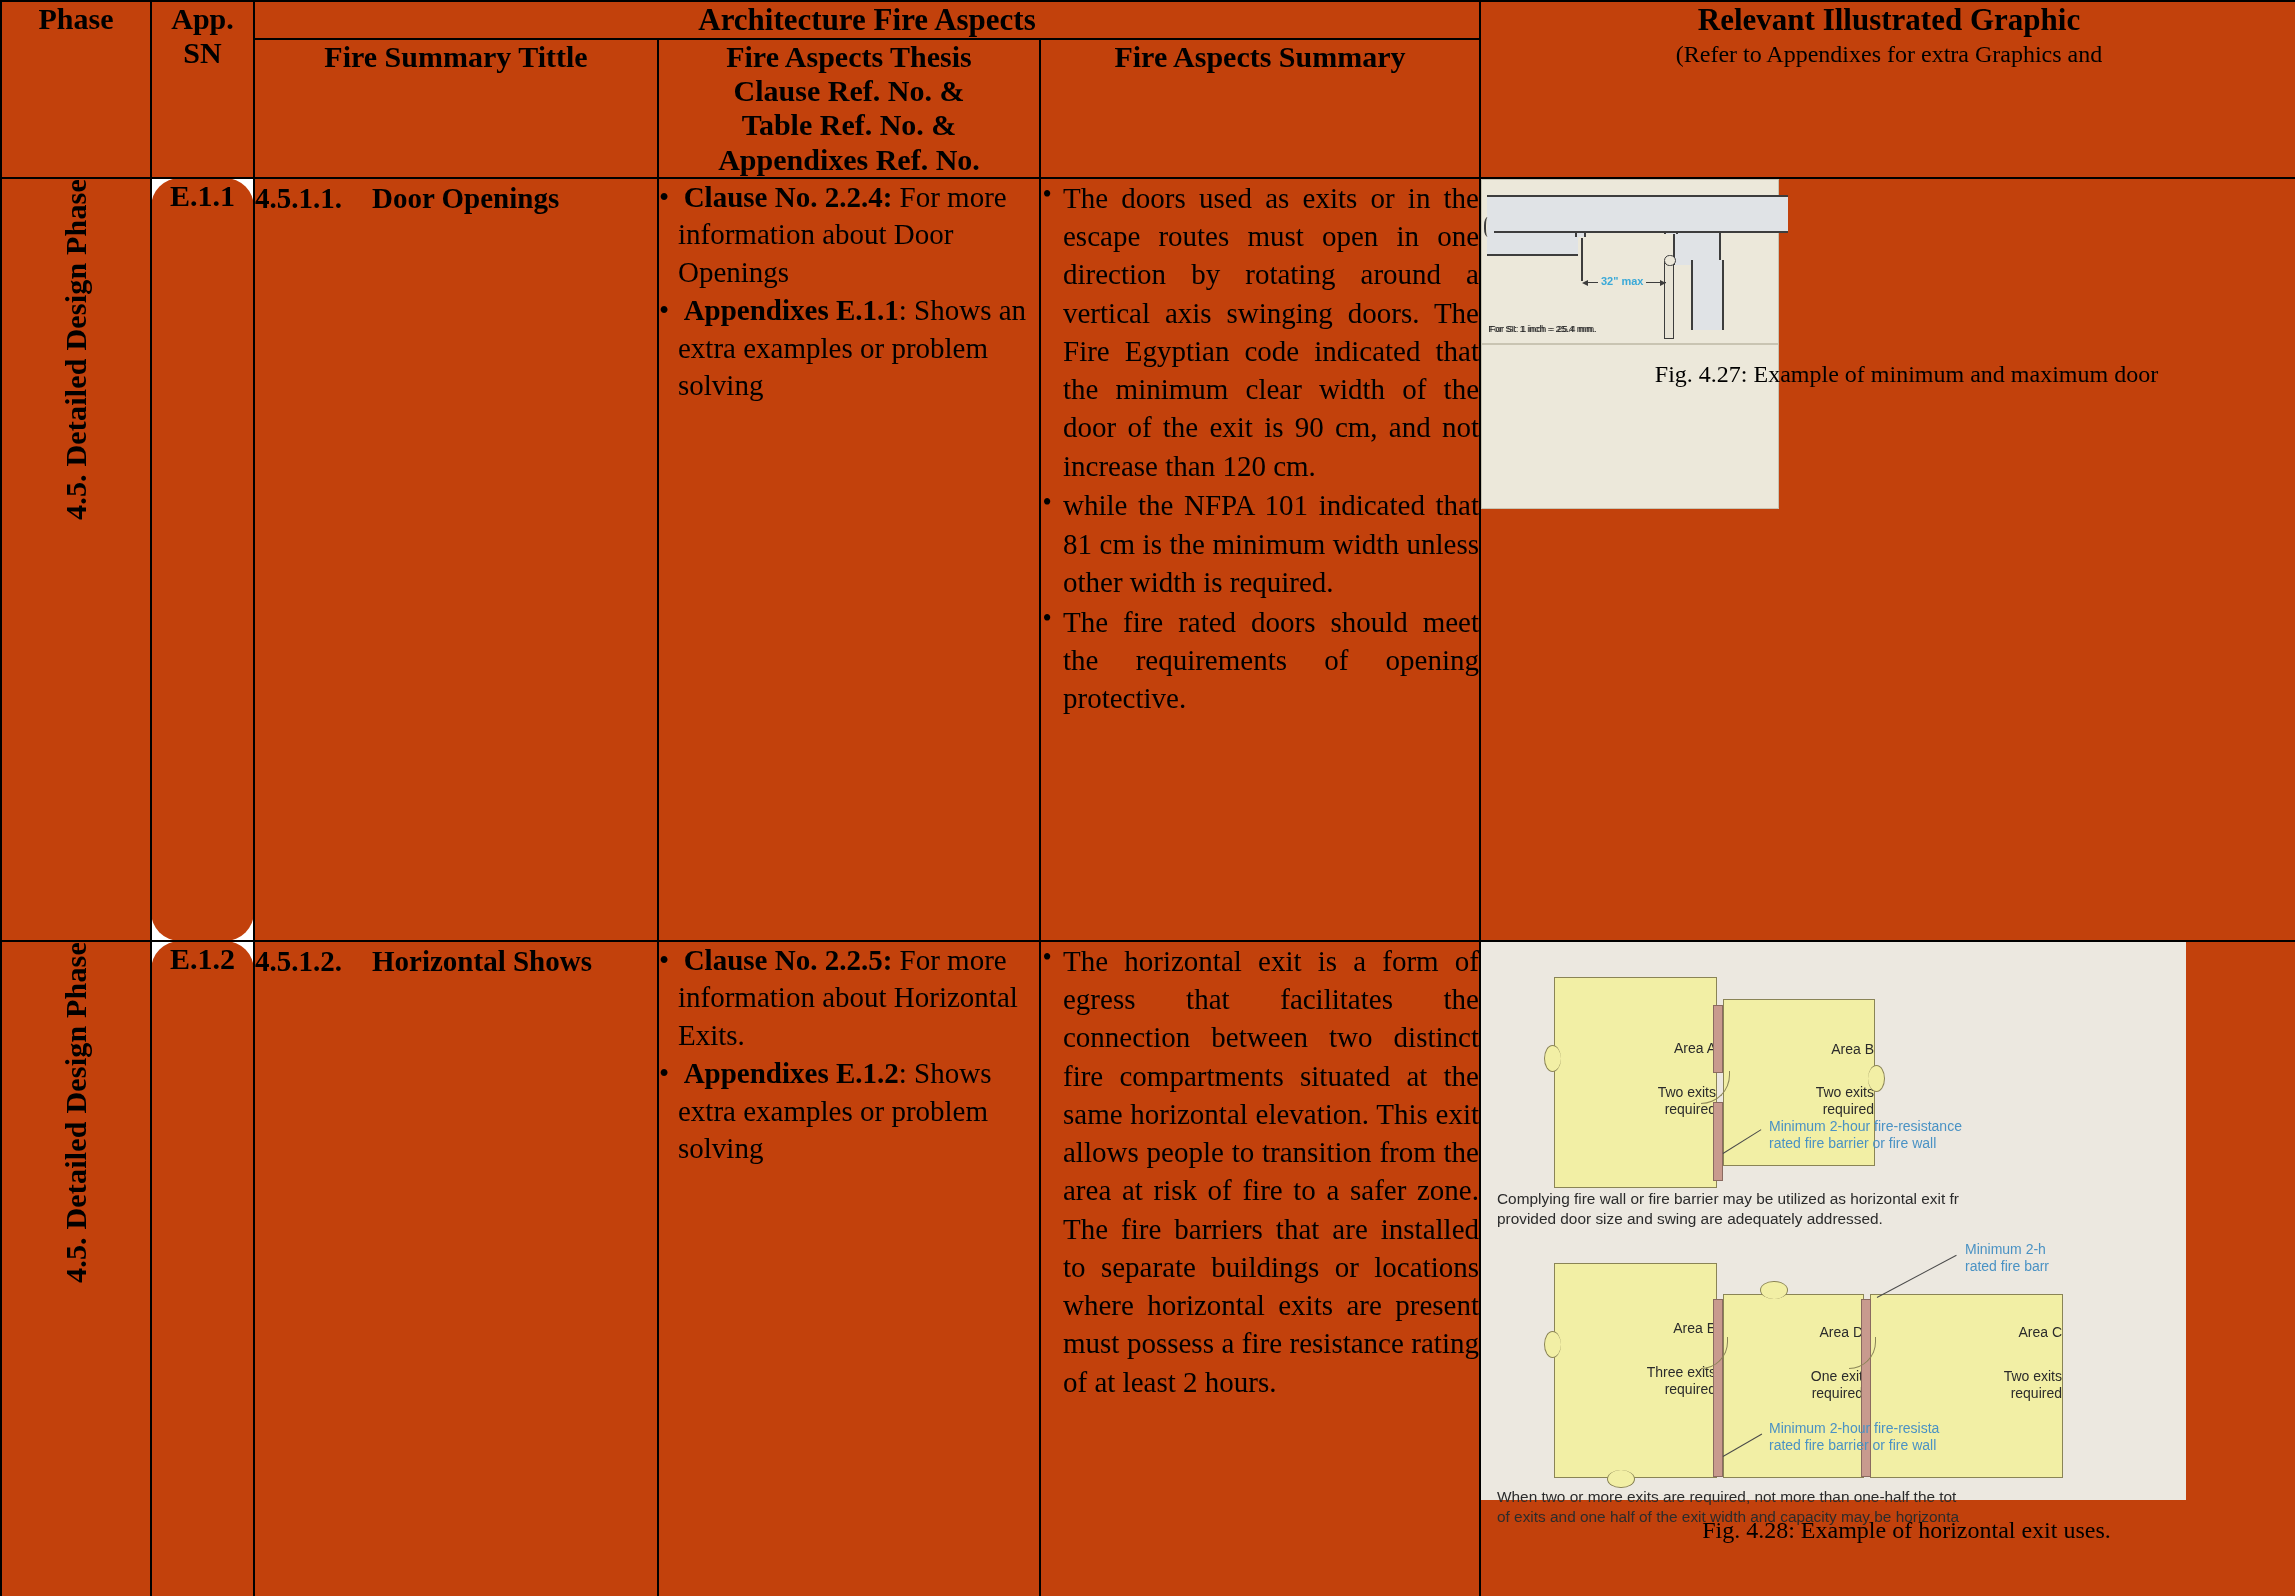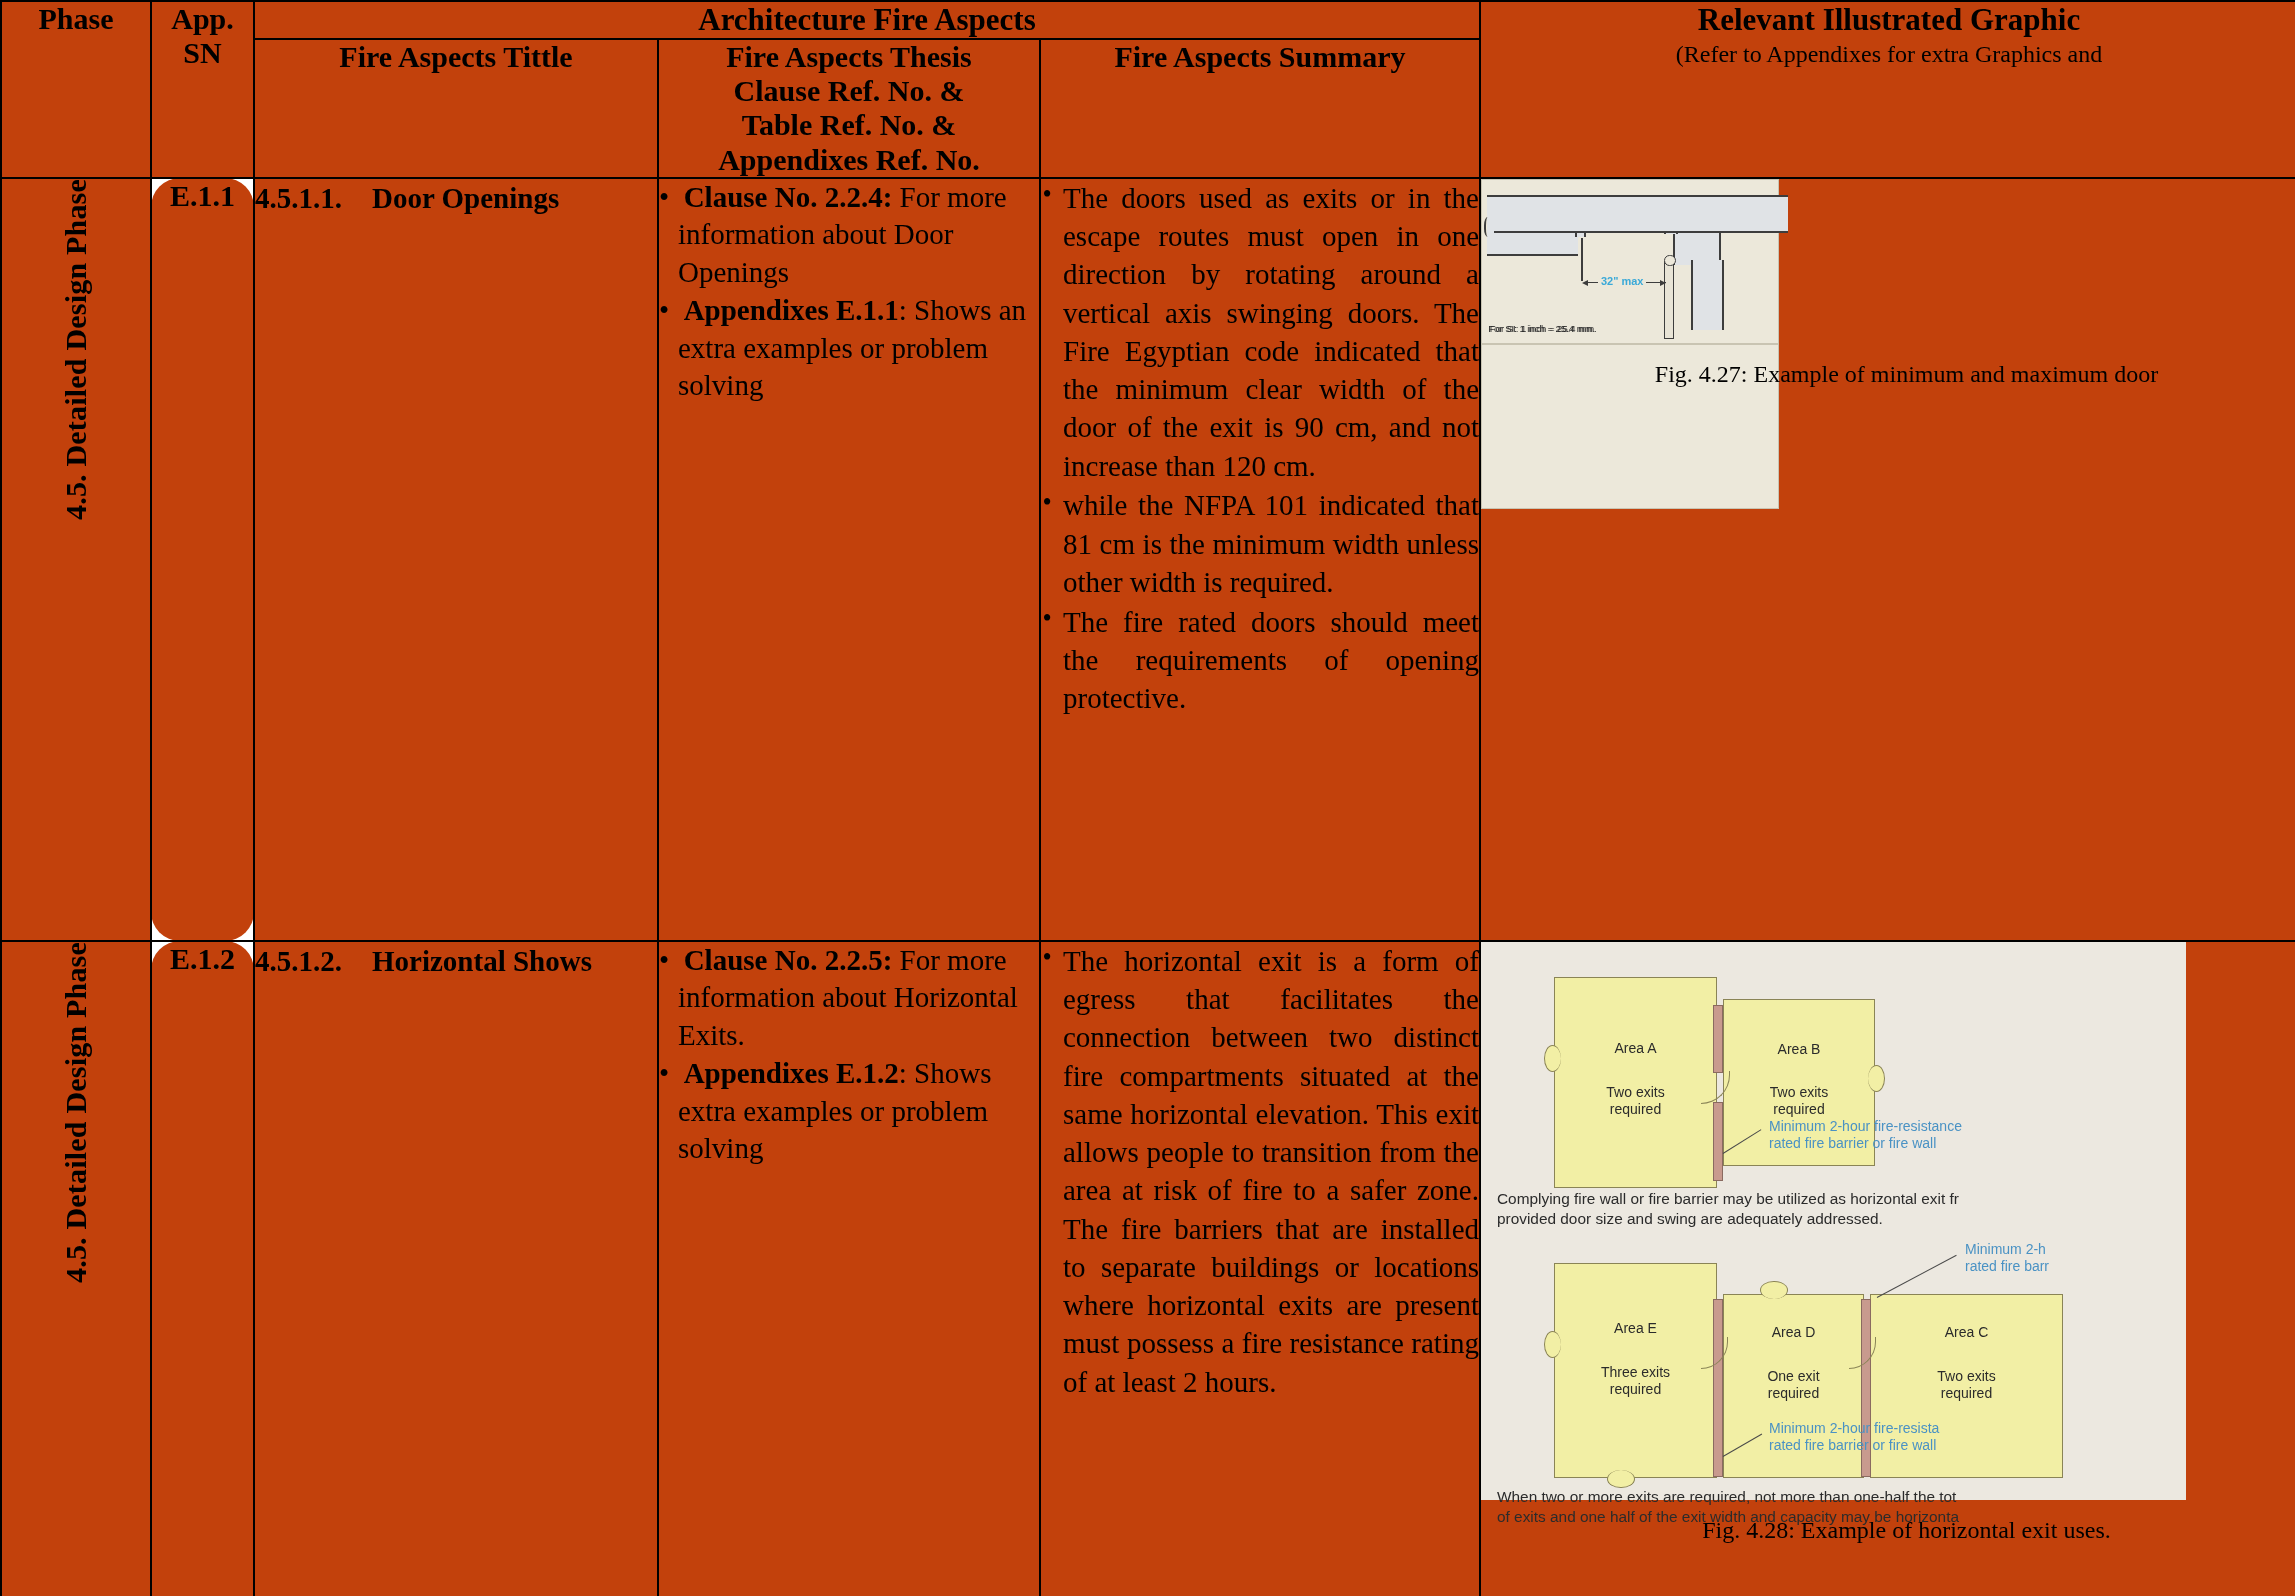--- a/index.html
+++ b/index.html
@@ -164,21 +164,21 @@
   }
   .arrowL,.arrowR{position:absolute;width:0;height:0;border-top:3.7px solid transparent;border-bottom:3.7px solid transparent;}
   .arrowL{border-right:6.6px solid #3d3d3d;}
   .arrowR{border-left:6.6px solid #3d3d3d;}
 
   
   .fig428{left:109px;top:6.6px;width:705px;height:558px;background:#ece8e0;}
   .area{
     position:absolute;background:#f2efa5;border:1.5px solid #8a8456;
     font-family:"Liberation Sans","DejaVu Sans",sans-serif;
-    color:#2b2b2b;text-align:center;
+    color:#2b2b2b;text-align:right;
   }
   .area .nm{position:absolute;left:0;right:0;font-size:14px;}
   .area .ex{position:absolute;left:0;right:0;font-size:14px;line-height:1.25;}
   .barrier{position:absolute;background:#c89a8e;border:0.7px solid #8a6a60;}
   .notch{position:absolute;background:#f2efa5;border:1.5px solid #8a8456;border-radius:50%;}
   .calloutblue{
     position:absolute;color:#4a92c4;
     font-family:"Liberation Sans","DejaVu Sans",sans-serif;
     font-size:14px;line-height:1.22;white-space:nowrap;
   }
@@ -210,21 +210,21 @@
       <div>SN</div>
     </td>
     <td class="hdr-group" colspan="3">Architecture Fire Aspects</td>
     <td class="hdr-graphic-wrap" rowspan="2">
       <span class="hdr-graphic-main">Relevant Illustrated Graphic</span>
       <span class="hdr-sub">(Refer to Appendixes for extra Graphics and</span>
     </td>
   </tr>
 
   <tr>
-    <td class="hdr">Fire Aspects Tittle</td>
+    <td class="hdr">Fire Summary Tittle</td>
     <td class="hdr">
       <div>Fire Aspects Thesis</div>
       <div>Clause Ref. No. &amp;</div>
       <div>Table Ref. No. &amp;</div>
       <div>Appendixes Ref. No.</div>
     </td>
     <td class="hdr">Fire Aspects Summary</td>
   </tr>
 
   <tr style="height:763px;">

